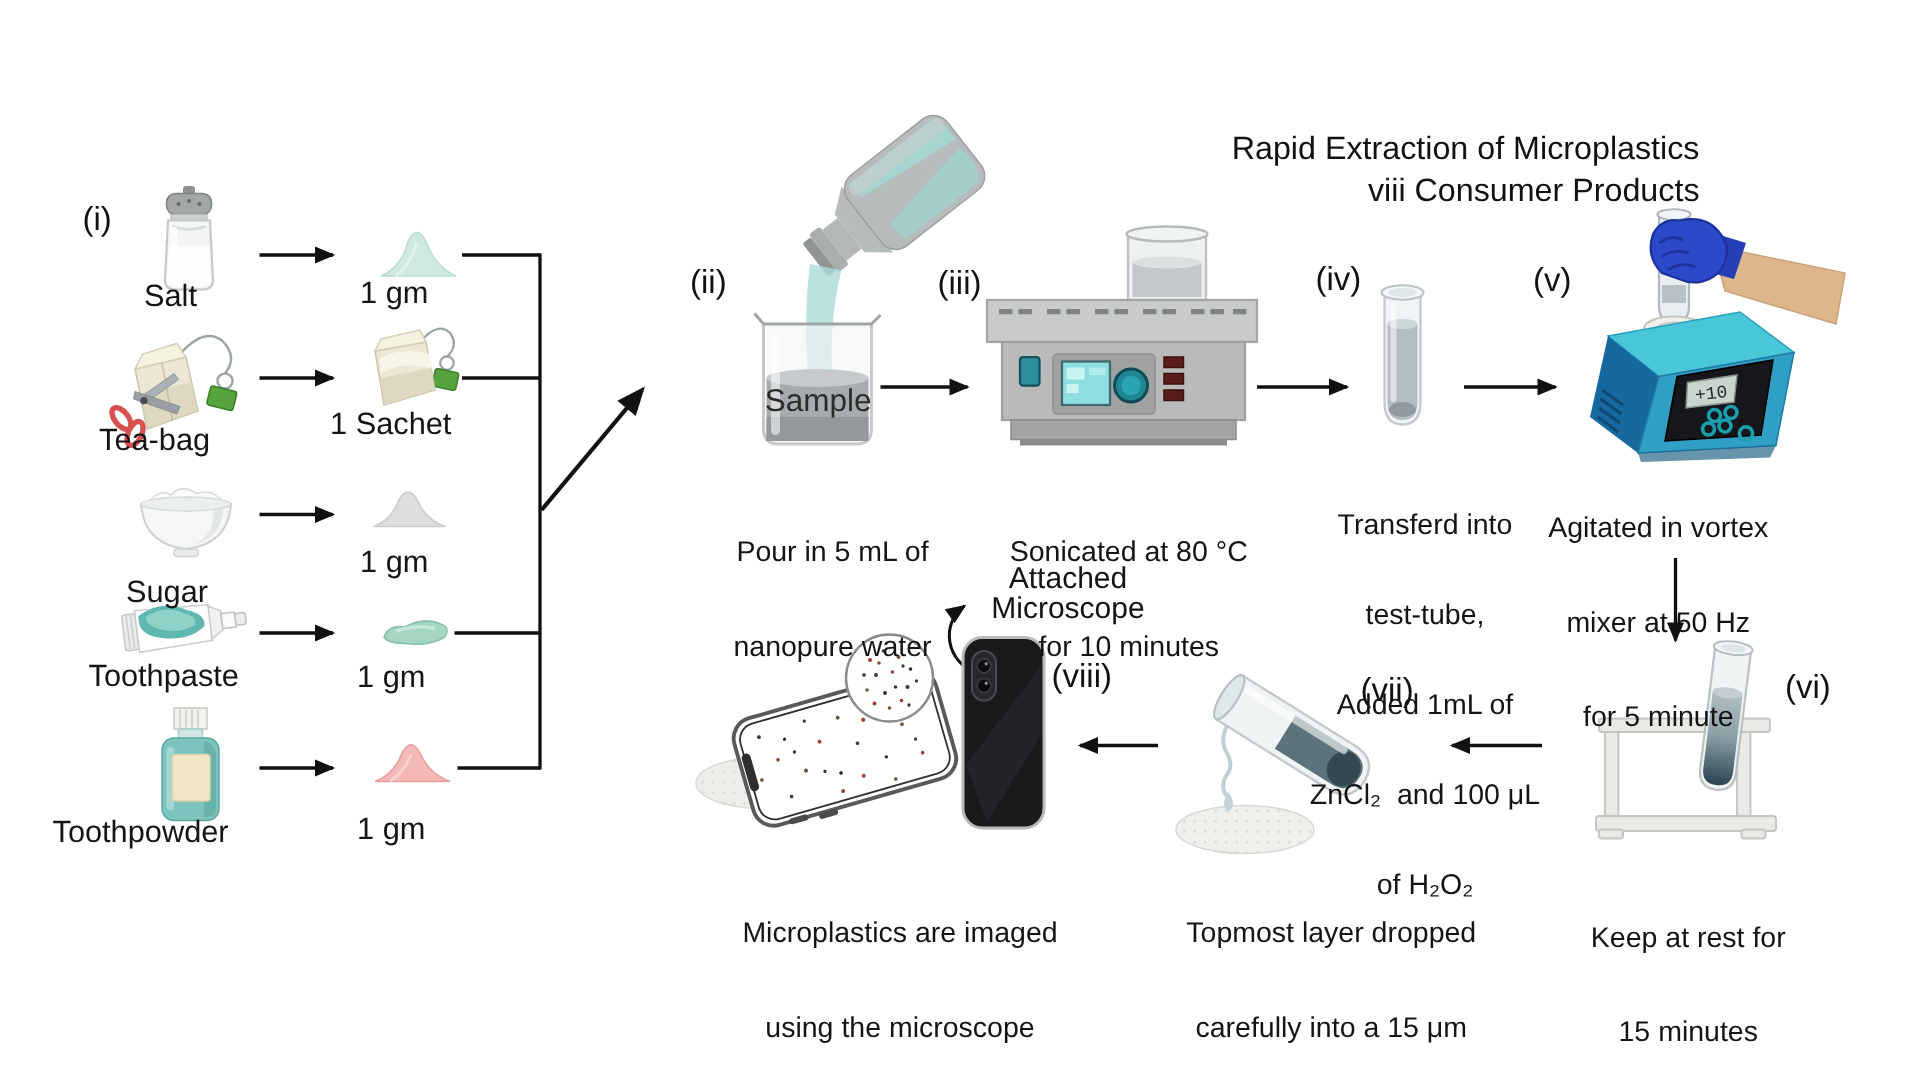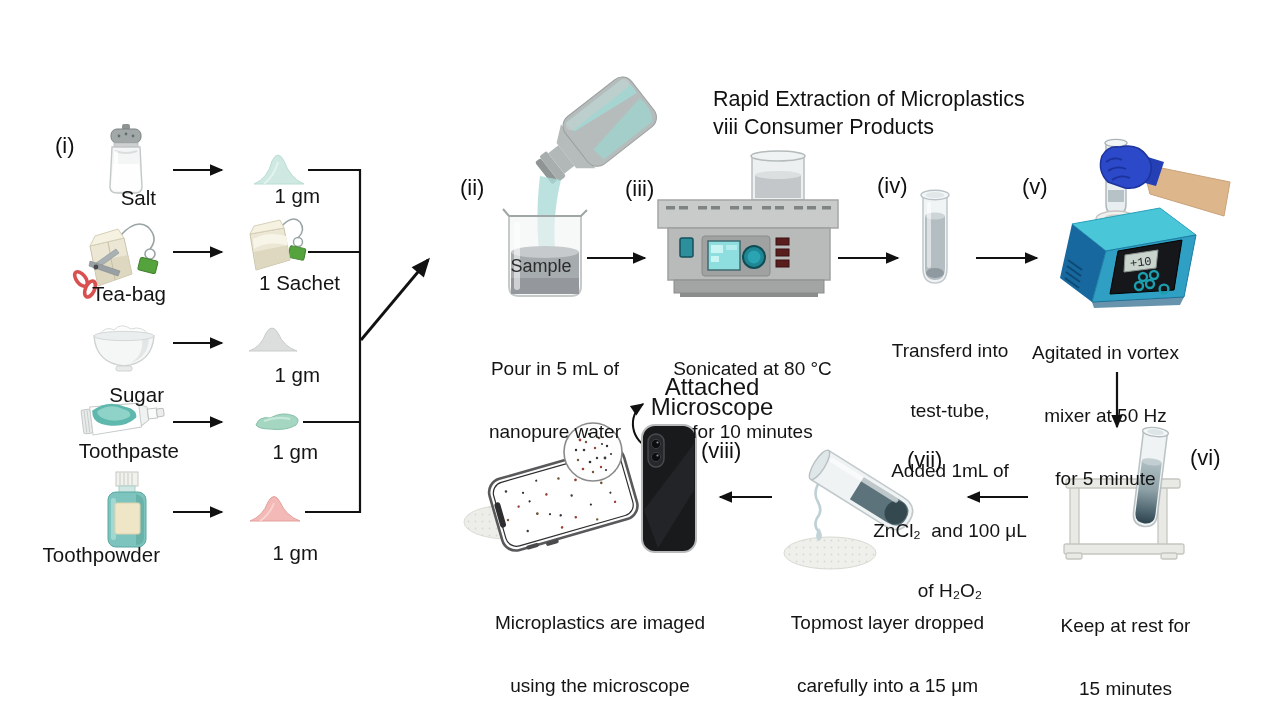--- a/index.html
+++ b/index.html
@@ -1,25 +1,25 @@
 <!DOCTYPE html>
 <html><head>
 <meta charset="utf-8">
 <style>
   html,body{margin:0;padding:0;background:#fff;}
   .canvas{position:relative;width:1280px;height:720px;background:#ffffff;overflow:hidden;
           font-family:"Liberation Sans","DejaVu Sans",sans-serif;color:#151515;}
   .abs{position:absolute;}
-  .title{position:absolute;font-size:21.5px;line-height:28px;text-align:left;color:#111;}
+  .title{position:absolute;font-size:21.5px;line-height:28px;text-align:right;color:#111;}
   .slabel{position:absolute;font-size:22px;color:#111;}
   .cap{position:absolute;font-size:19px;line-height:21px;text-align:center;color:#141414;white-space:pre-wrap;}
   .cap5{line-height:20px;}
-  .pname{position:absolute;font-size:20.5px;text-align:right;color:#141414;}
-  .sample{position:absolute;font-size:18px;text-align:center;color:#2b2b2b;}
-  .ann{position:absolute;font-size:24px;line-height:19.5px;text-align:center;color:#141414;}
+  .pname{position:absolute;font-size:20.5px;text-align:left;color:#141414;}
+  .sample{position:absolute;font-size:21px;text-align:right;color:#2b2b2b;}
+  .ann{position:absolute;font-size:20px;line-height:19.5px;text-align:center;color:#141414;}
   svg{display:block;}
 </style>
 </head>
 <body>
 
 <div class="canvas">
 
   <svg class="abs" style="left:0;top:0" width="1280" height="720" viewBox="0 0 1280 720">
     <defs>
       <marker id="ah" markerUnits="userSpaceOnUse" markerWidth="16" markerHeight="13" refX="13" refY="6.5" orient="auto">

